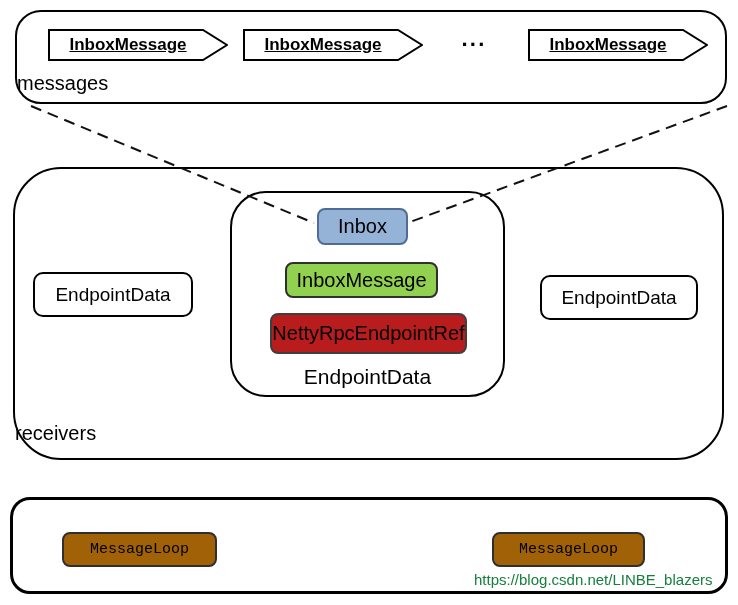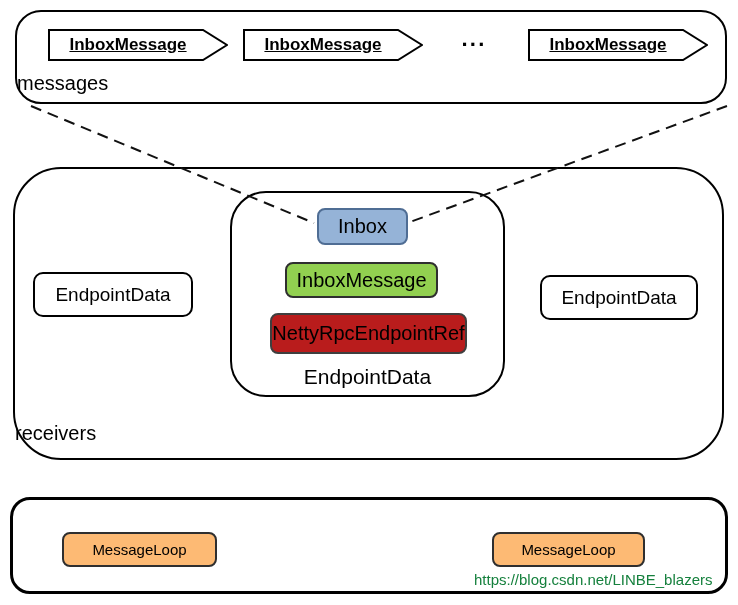--- a/index.html
+++ b/index.html
@@ -71,21 +71,21 @@
     text-align:left;font-size:20px;
   }
   
   .threadpool-box{
     left:10px;top:497px;width:718px;height:97px;
     border:3px solid #000;border-radius:20px;
   }
   .message-loop{
     position:absolute;box-sizing:border-box;
     display:flex;align-items:center;justify-content:center;
-    font-size:15px;background:#fdba74;border:2px solid #2f2f2f;border-radius:8px;
+    font-size:15px;background:#a16207;border:2px solid #2f2f2f;border-radius:8px;font-family:Liberation Mono, monospace;
   }
   .message-loop.left{left:49px;top:32px;width:155px;height:35px;}
   .message-loop.right{left:479px;top:32px;width:153px;height:35px;}
   .threadpool-label{
     position:absolute;left:231px;top:30px;width:200px;
     text-align:center;font-size:20px;
   }
   .watermark{
     position:absolute;left:461px;top:71px;
     font-size:15px;color:#15803d;white-space:nowrap;

